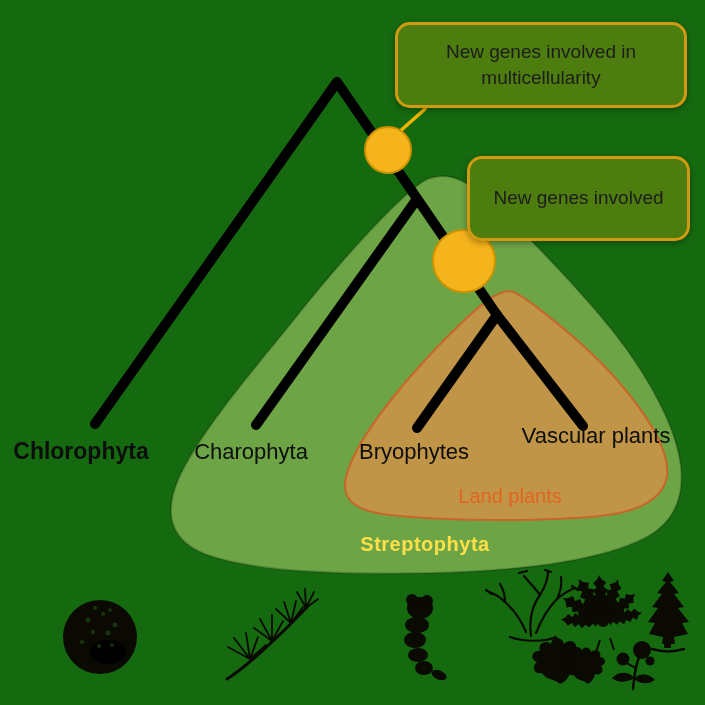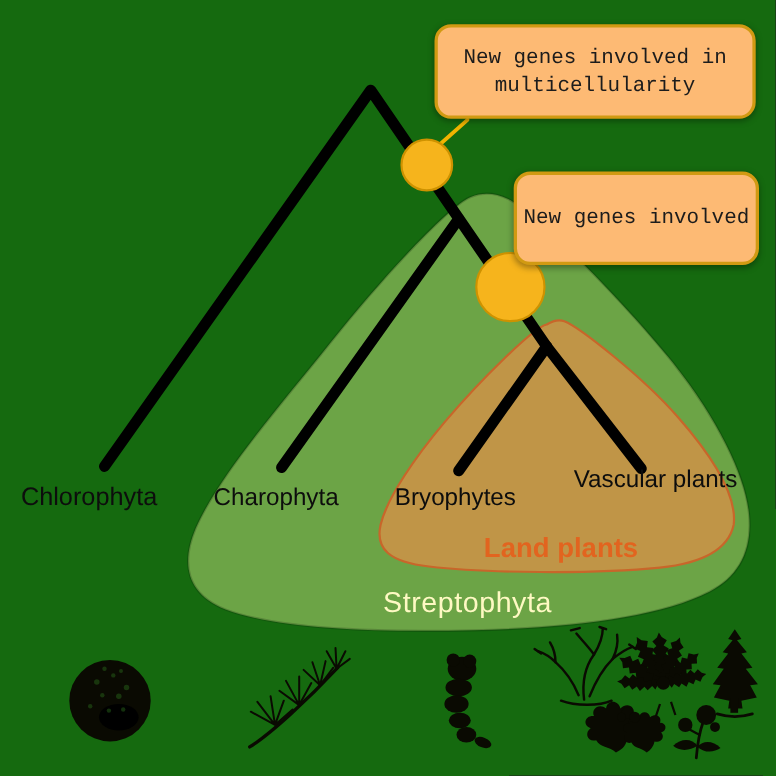--- a/index.html
+++ b/index.html
@@ -14,36 +14,35 @@
   #stage svg { position: absolute; left: 0; top: 0; }
 
   .label {
     position: absolute;
     transform: translateX(-50%);
     white-space: nowrap;
     color: #0d0d0d;
     font-size: 22px;
     line-height: 1.1;
   }
-  .label.bold { font-weight: normal; font-size: 23px; }
-  .label.land { color: #E2641F; font-weight: bold; font-size: 25px; }
-  .label.strepto { color: #fef9c3; font-weight: normal; font-size: 26px; letter-spacing: .5px; }
+  .label.bold { font-weight: bold; font-size: 23px; }
+  .label.land { color: #E2641F; font-weight: normal; font-size: 20px; }
+  .label.strepto { color: #fde047; font-weight: bold; font-size: 20px; letter-spacing: .5px; }
 
   .callout {
     position: absolute;
-    background: #fdba74;
+    background: #4d7c0f;
     border: 3px solid #D19A12;
     border-radius: 15px;
     box-shadow: 0 2px 6px rgba(0,0,0,0.35);
     display: flex;
     align-items: center;
     justify-content: center;
     box-sizing: border-box;
     text-align: center;
-    font-family: Liberation Mono, monospace;
   }
   .callout-text {
     font-size: 19px;
     line-height: 1.38;
     color: #1c1c1c;
   }
 </style>
 </head>
 <body>
 

